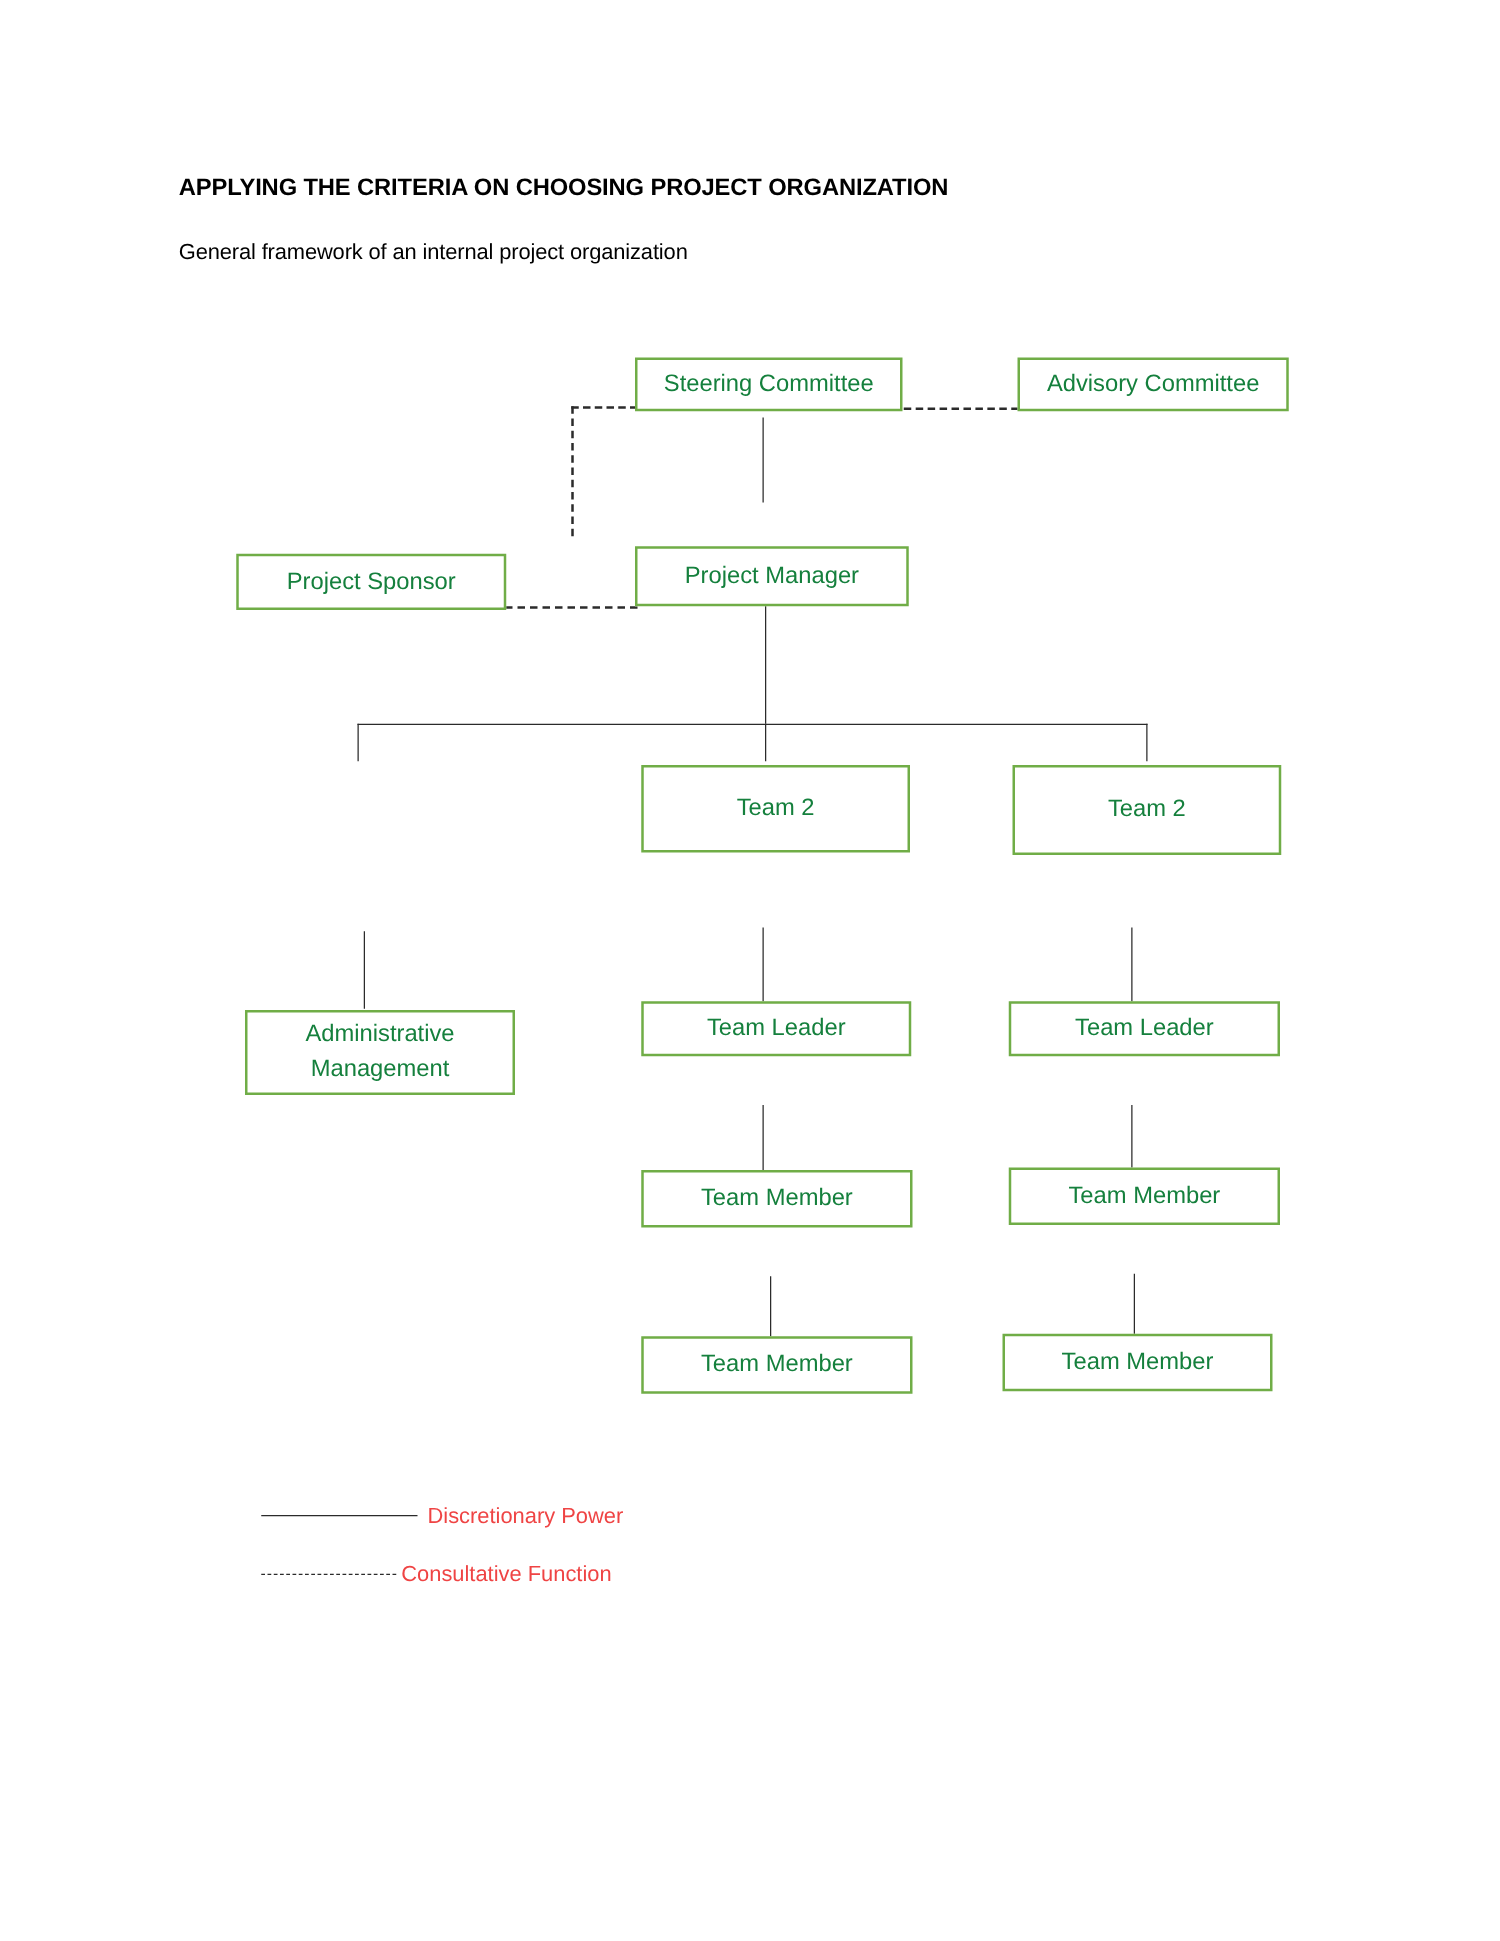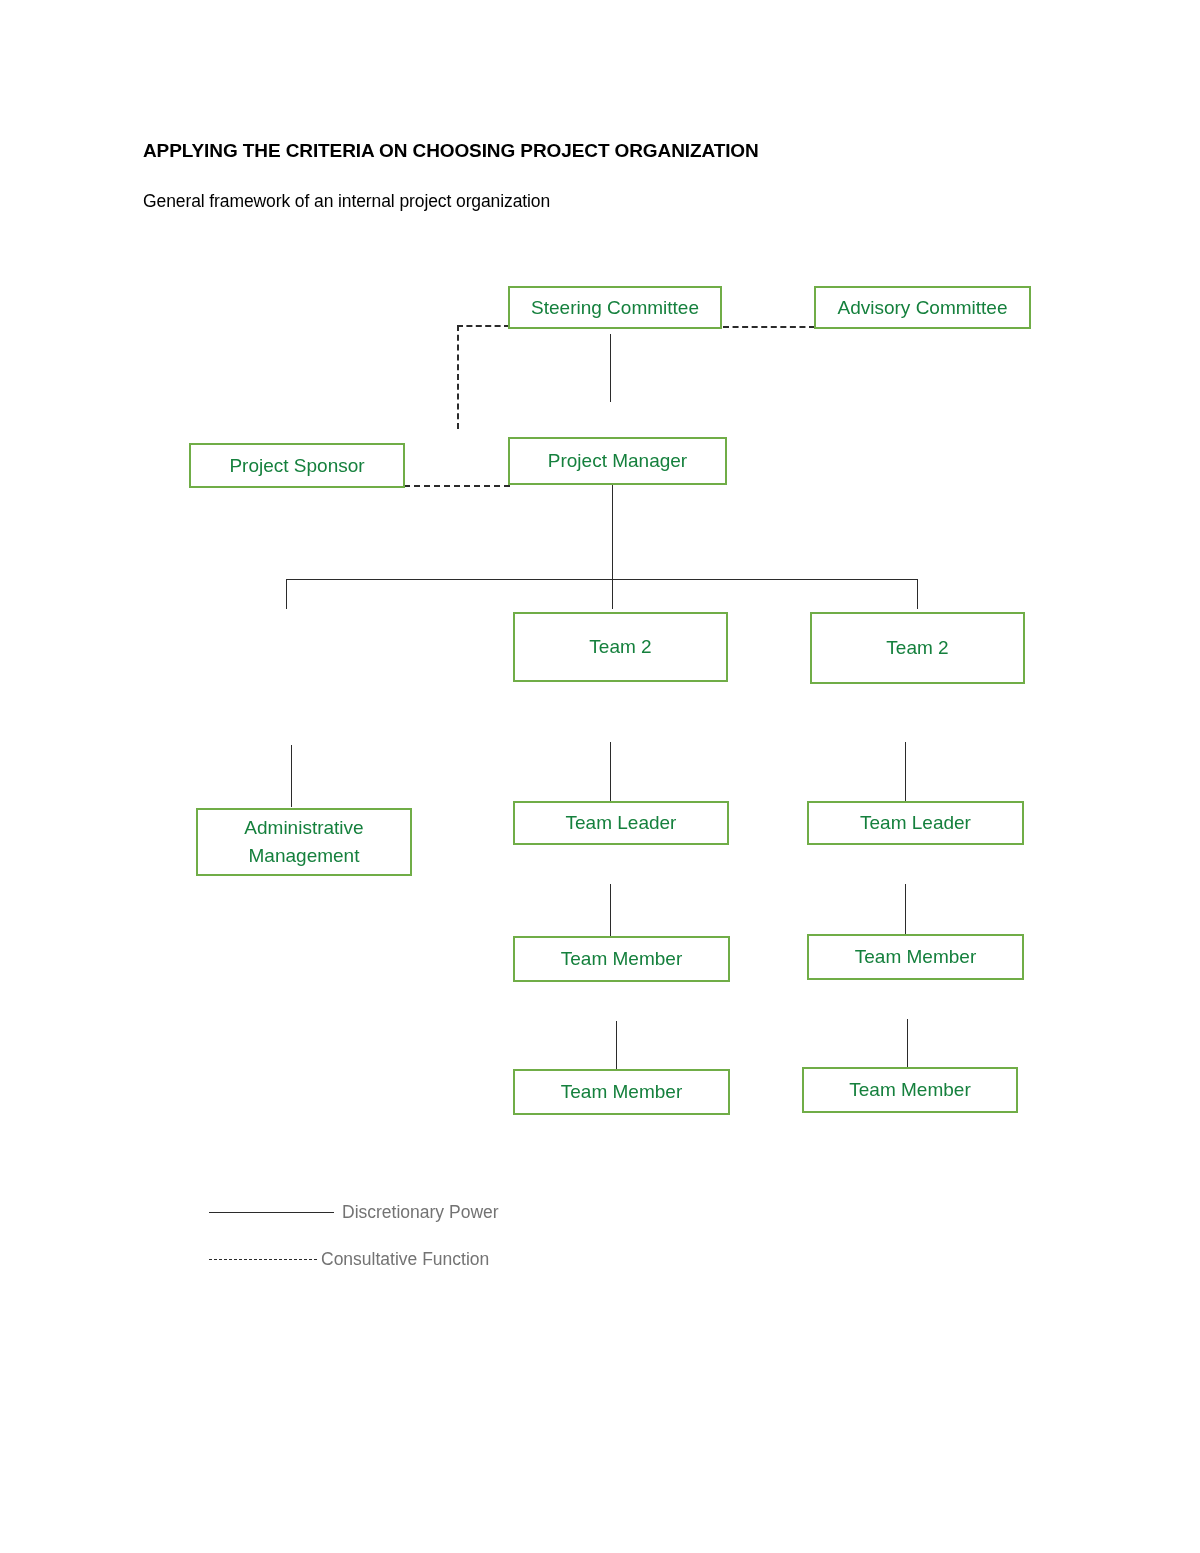--- a/index.html
+++ b/index.html
@@ -94,21 +94,21 @@
   }
   .legend-dashed {
     width: 108px;
     height: 0;
     border-top: 1.8px dashed #2b2b2b;
     margin-right: 4px;
   }
   .legend-label {
     font-size: 17.5px;
     white-space: nowrap;
-    color: #737373;
+    color: #ef4444;
     text-align: right;
   }
 </style>
 </head>
 <body>
 
 <div id="page">
 
   <div class="heading1">APPLYING THE CRITERIA ON CHOOSING PROJECT ORGANIZATION</div>
   <div class="heading2">General framework of an internal project organization</div>

